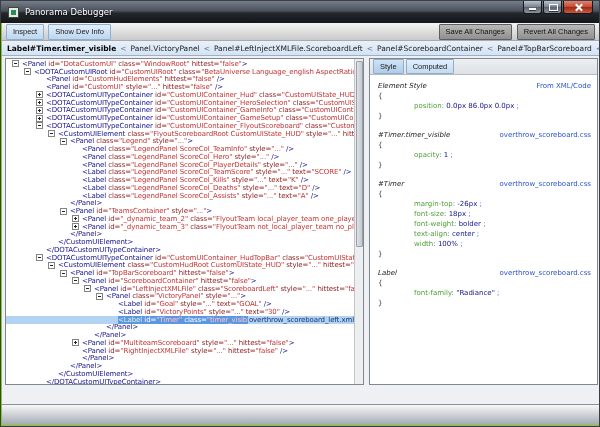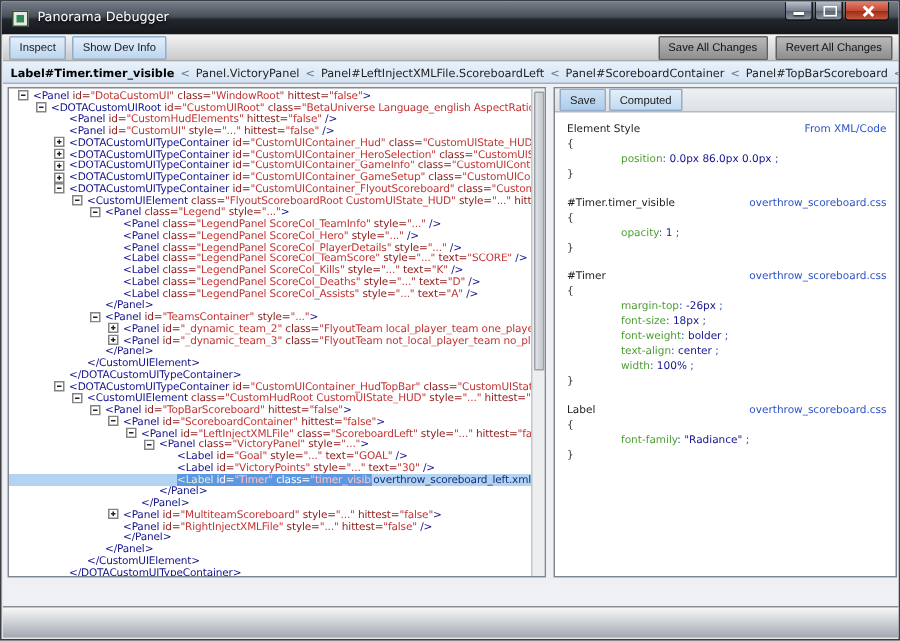--- a/index.html
+++ b/index.html
@@ -1,18 +1,18 @@
 <!DOCTYPE html>
 <html><head>
 <meta charset="utf-8">
 <style>
   * { box-sizing: border-box; margin: 0; padding: 0; }
   html,body { width:600px; height:427px; }
   body { font-family: "DejaVu Sans", "Liberation Sans", sans-serif; background:#9aa0a8; }
-  .window { position:relative; width:600px; height:427px; background:#e5e5e5;
+  .window { position:relative; width:600px; height:427px; background:#84cc16;
             border:1px solid #3a3f46; overflow:hidden; }
 
   
   .titlebar { position:absolute; left:0; top:0; width:100%; height:22px;
     background:linear-gradient(#767e89 0%, #4a515c 45%, #23272d 55%, #14161a 100%);
     display:flex; align-items:center; }
   .app-icon { width:11px; height:11px; margin:0 6px 0 7px; background:#e8e8e8;
     border:1px solid #2f4f2f; position:relative; }
   .app-icon::after { content:""; position:absolute; left:2px; top:2px; right:2px; bottom:2px;
     background:#2e8b57; }
@@ -80,21 +80,21 @@
   .styles-panel { position:absolute; left:367px; top:2px; width:229px; height:327px;
     background:#ffffff; border:1px solid #7d8894; overflow:hidden; }
   .tabstrip { height:16px; background:linear-gradient(#eef0f2,#dde1e5); border-bottom:1px solid #b4bac0;
     display:flex; align-items:center; padding-left:3px; }
   .s-tab { font-size:7.5px; color:#1a1a1a; padding:2px 6px; margin-right:2px;
     background:linear-gradient(#e3effb, #c2daf1); border:1px solid #93adc9; border-radius:1px; }
   .s-tab.active { background:linear-gradient(#cfe2f5, #aecdeb); }
   .rules { padding:6px 6px 0 8px; font-size:7px; line-height:10px; color:#222; }
   .rule { margin-bottom:9px; }
   .rule-head { display:flex; justify-content:space-between; }
-  .selector { color:#1c1c1c; }
+  .selector { color:#1c1c1c;font-style:italic; }
   .src-link { color:#2a52c8; cursor:default; }
   .brace { color:#333; }
   .prop { padding-left:36px; white-space:nowrap; }
   .pn { color:#4e9e33; }     
   .pv { color:#14148c; }     
   .pp { color:#2a52c8; }     
 
   
   .statusbar { position:absolute; left:1px; bottom:1px; width:598px; height:21px;
     background:linear-gradient(#f7f7f7,#c4c9cf 60%,#a2a8b0); border-top:1px solid #8b9097; }
@@ -315,21 +315,21 @@
             <span class="code"><span class="t">&lt;/DOTACustomUITypeContainer</span><span class="t">&gt;</span></span>
           </div>
         </div>
       <div class="vscroll">
         <div class="vthumb"></div>
       </div>
     </div>
 
     <div class="styles-panel">
       <div class="tabstrip">
-        <button class="s-tab active">Save</button>
+        <button class="s-tab active">Style</button>
         <button class="s-tab">Computed</button>
       </div>
       <div class="rules" id="rules">
           <div class="rule">
             <div class="rule-head">
               <span class="selector">Element Style</span>
               <span class="src-link">From XML/Code</span>
             </div>
             <div class="brace">{</div>
             <div class="prop"><span class="pn">position</span><span class="pp">: </span><span class="pv">0.0px 86.0px 0.0px</span><span class="pp"> ;</span></div>

